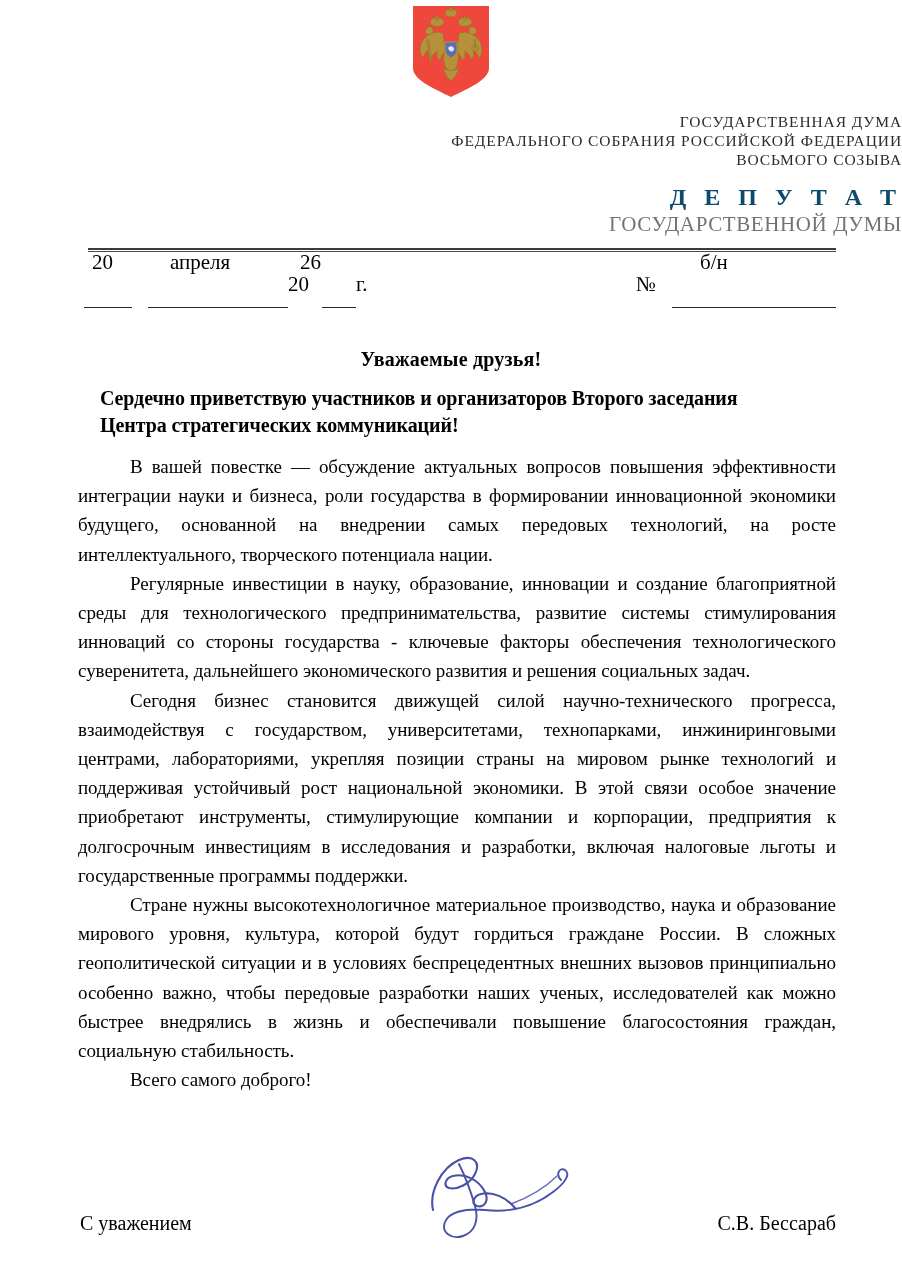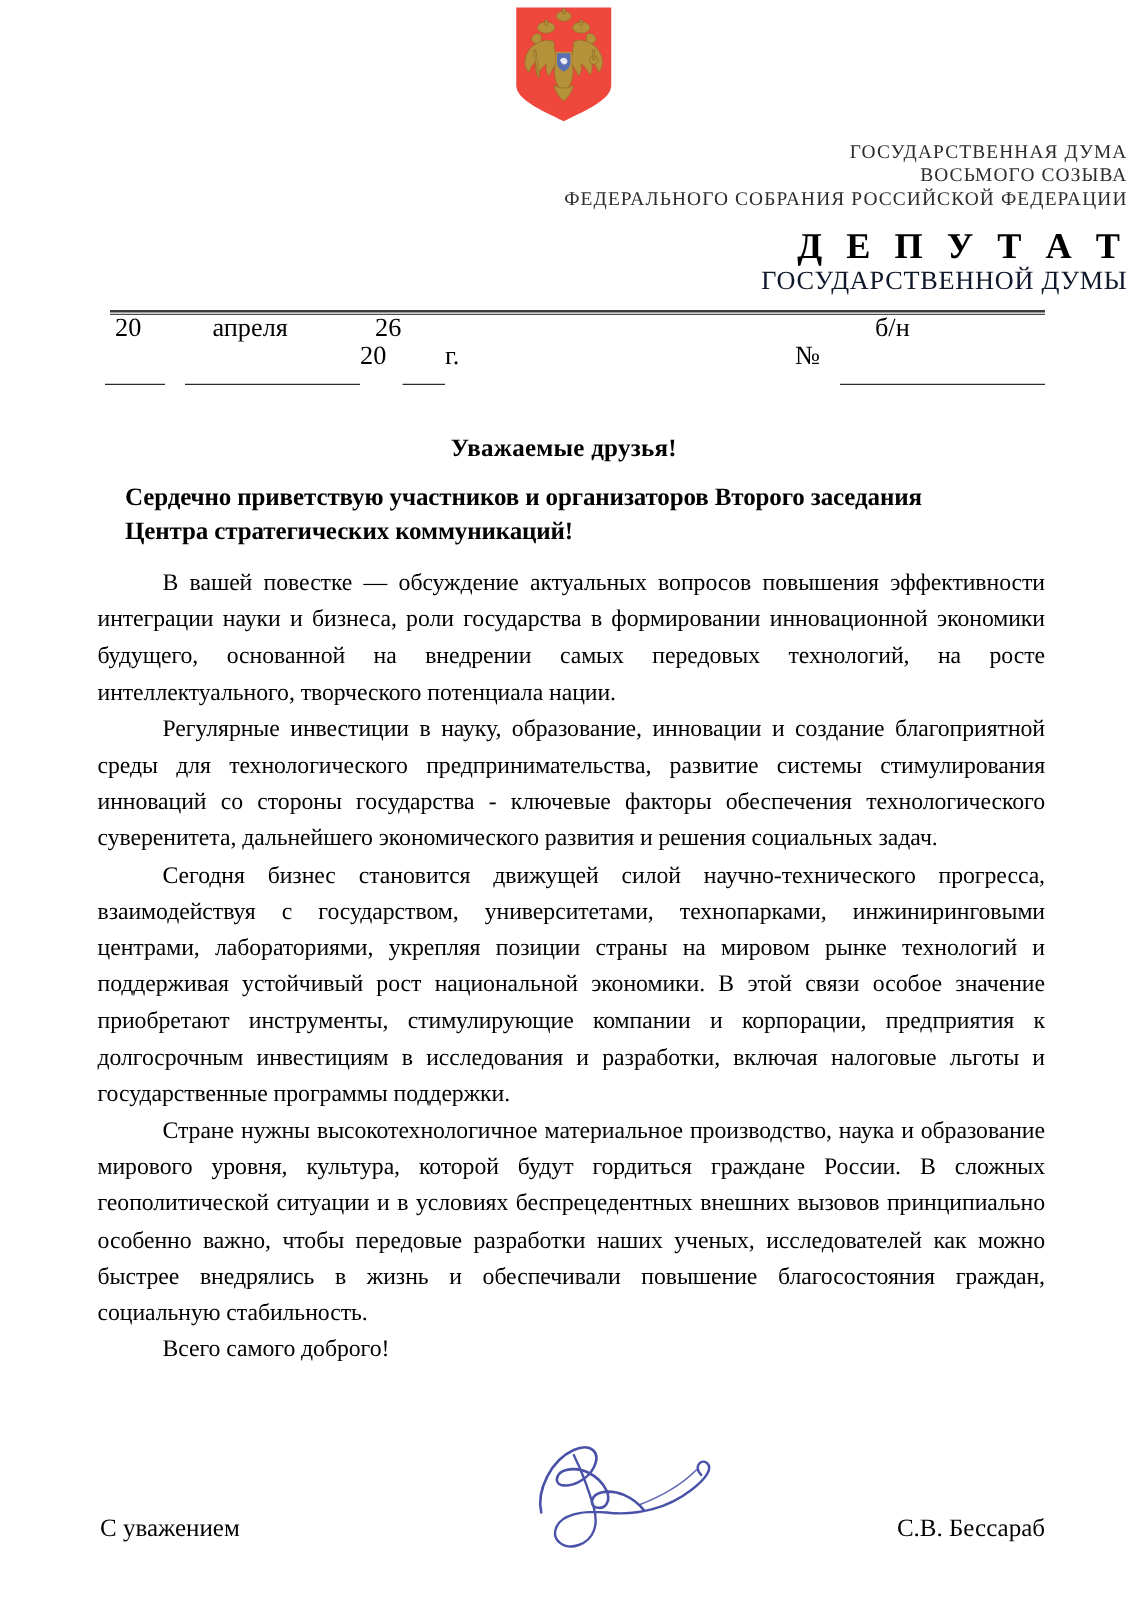--- a/index.html
+++ b/index.html
@@ -50,31 +50,31 @@
   }
   .hdr-line {
     font-size: 15.5px;
     letter-spacing: 0.9px;
     line-height: 19px;
     color: #2b2b30;
     white-space: nowrap;
   }
   .hdr-deputat {
     margin-top: 14px;
-    font-size: 29px;
+    font-size: 24px;
     font-weight: bold;
     letter-spacing: 6px;
     line-height: 28px;
-    color: #000000;
+    color: #0c4a6e;
   }
   .hdr-duma {
     font-size: 21px;
     letter-spacing: 0.6px;
     line-height: 26px;
-    color: #0f172a;
+    color: #737373;
   }
 
   
   .rule {
     position: absolute;
     top: 248px;
     left: 88px;
     width: 748px;
     height: 5px;
   }
@@ -246,22 +246,22 @@
         <g clip-path="url(#shieldclip)">
           <path d="M38 38 h12 v9 c0 4 -6 7 -6 7 s-6 -3 -6 -7 Z" fill="#5b6fb4" stroke="#b59139" stroke-width="1.2"></path>
           <path d="M41 44 q2 -3 5 -1 q2 2 0 4 q-3 2 -5 -3 Z" fill="#e6e8f2"></path>
         </g>
       </svg>
     </span>
   </div>
 
   <div class="header-block">
     <div class="hdr-line">ГОСУДАРСТВЕННАЯ ДУМА</div>
+    <div class="hdr-line">ФЕДЕРАЛЬНОГО СОБРАНИЯ РОССИЙСКОЙ ФЕДЕРАЦИИ</div>
     <div class="hdr-line">ВОСЬМОГО СОЗЫВА</div>
-    <div class="hdr-line">ФЕДЕРАЛЬНОГО СОБРАНИЯ РОССИЙСКОЙ ФЕДЕРАЦИИ</div>
     <div class="hdr-deputat">Д Е П У Т А Т</div>
     <div class="hdr-duma">ГОСУДАРСТВЕННОЙ ДУМЫ</div>
   </div>
 
   <div class="rule">
     <div class="thick"></div>
     <div class="gap"></div>
     <div class="thin"></div>
   </div>
 

